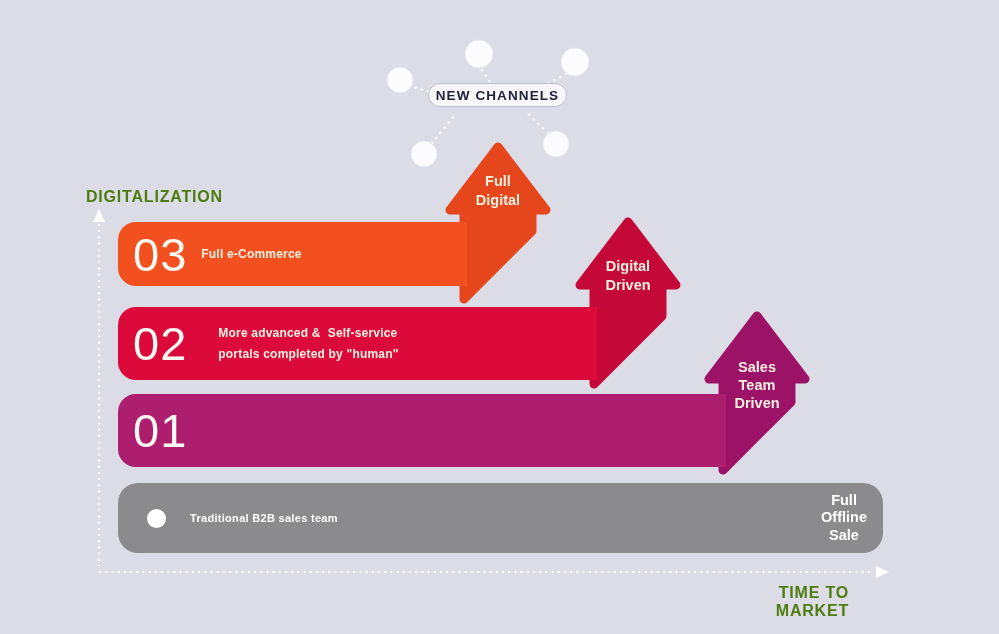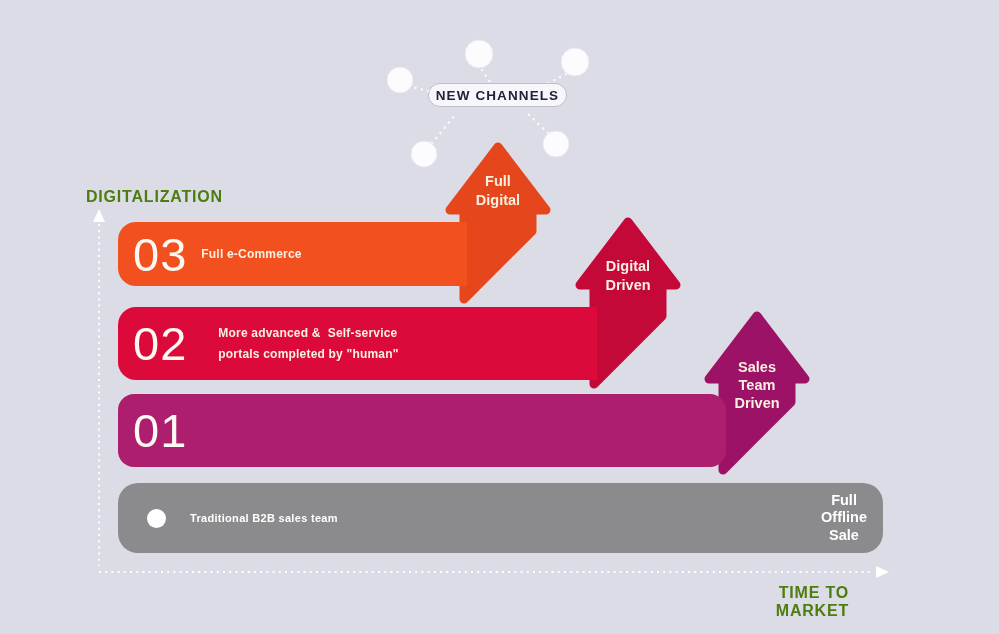--- a/index.html
+++ b/index.html
@@ -92,21 +92,21 @@
     <span class="num">03</span>
     <span class="bar-label">Full e-Commerce</span>
   </div>
 
   <div class="bar lvl bar02" style="background: rgb(220, 10, 58);">
     <span class="num">02</span>
     <span class="bar-label">More advanced &amp;  Self-service
 portals completed by "human"</span>
   </div>
 
-  <div class="bar lvl bar01" style="background: rgb(174, 30, 110); border-radius: 16px;">
+  <div class="bar lvl bar01" style="background: rgb(174, 30, 110);">
     <span class="num">01</span>
   </div>
 
   <div class="bar gray" style="background: rgb(139, 139, 141);">
     <span class="bullet"></span>
     <span class="gray-label">Traditional B2B sales team</span>
     <span class="gray-right">Full
 Offline
 Sale</span>
   </div>

